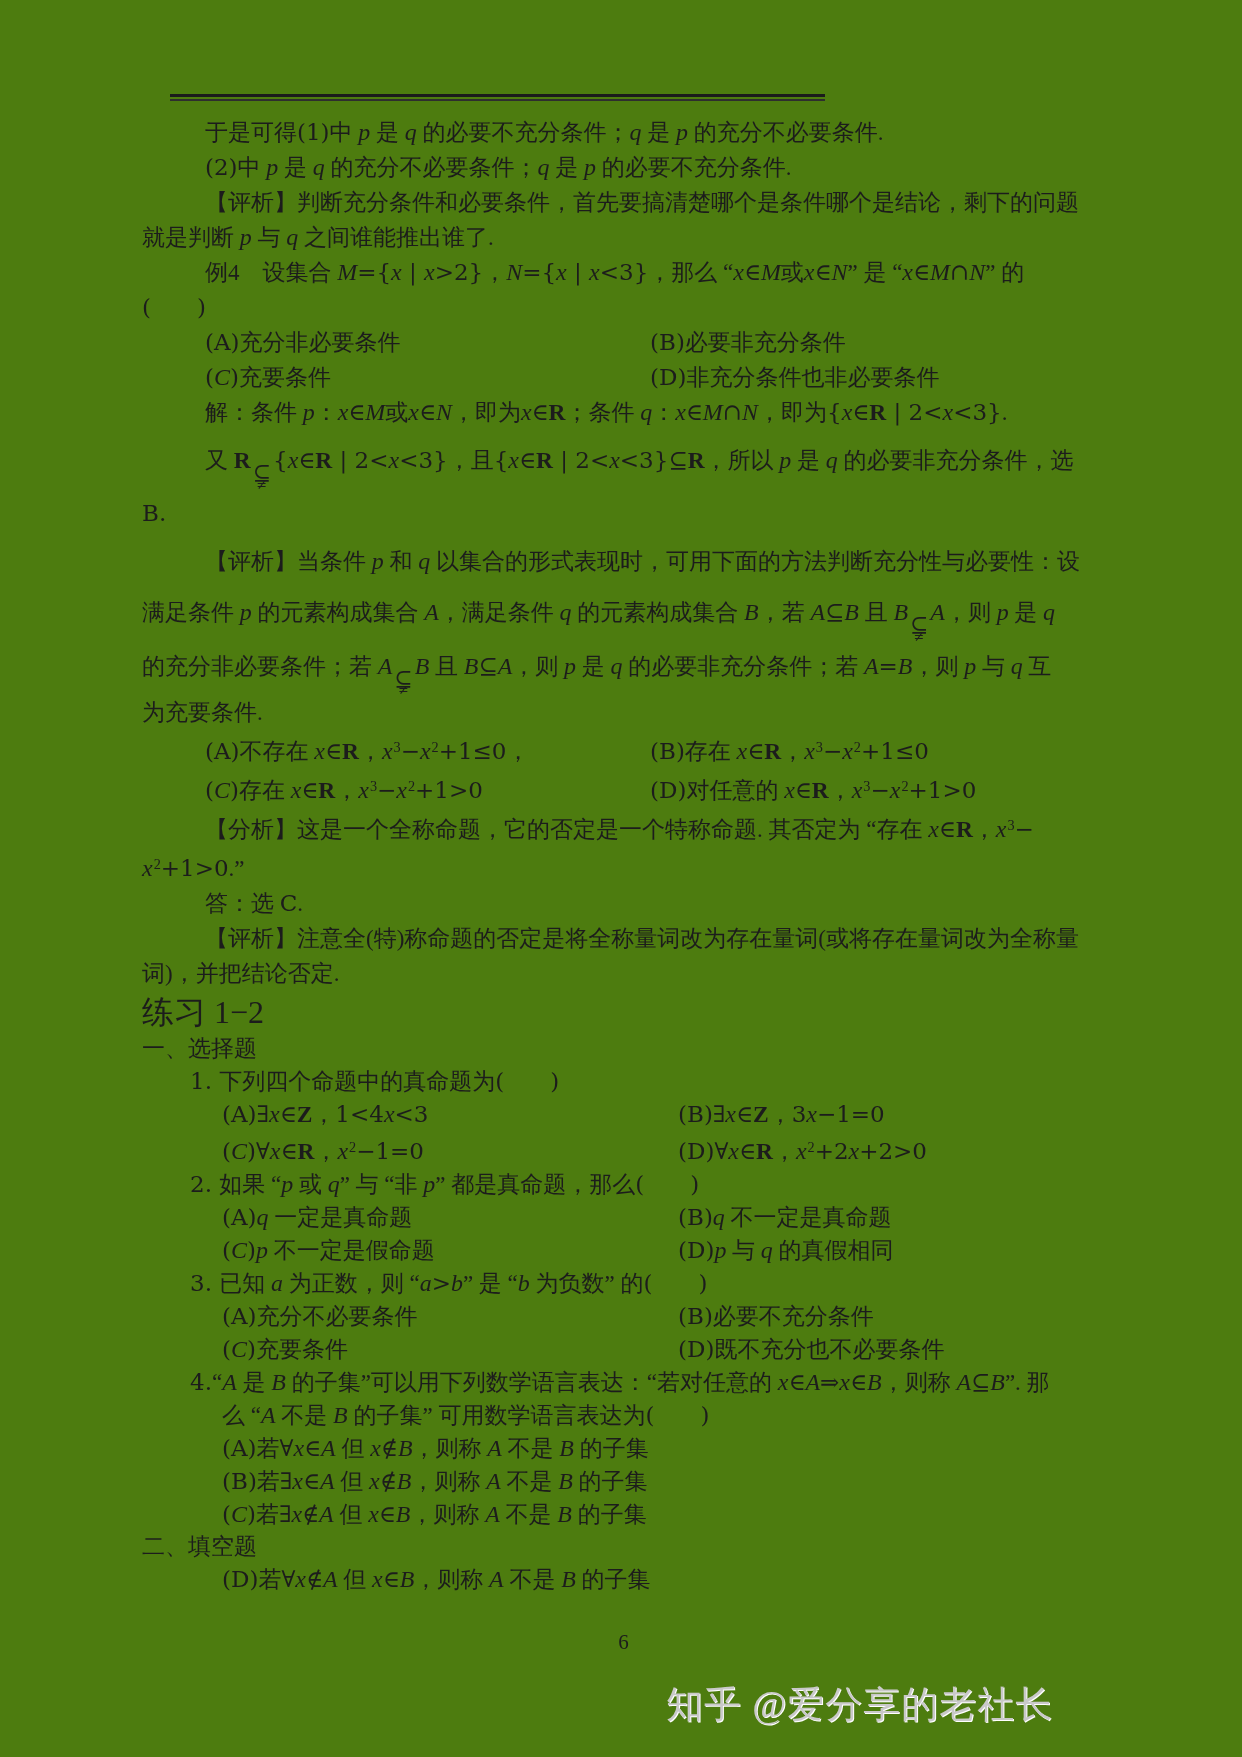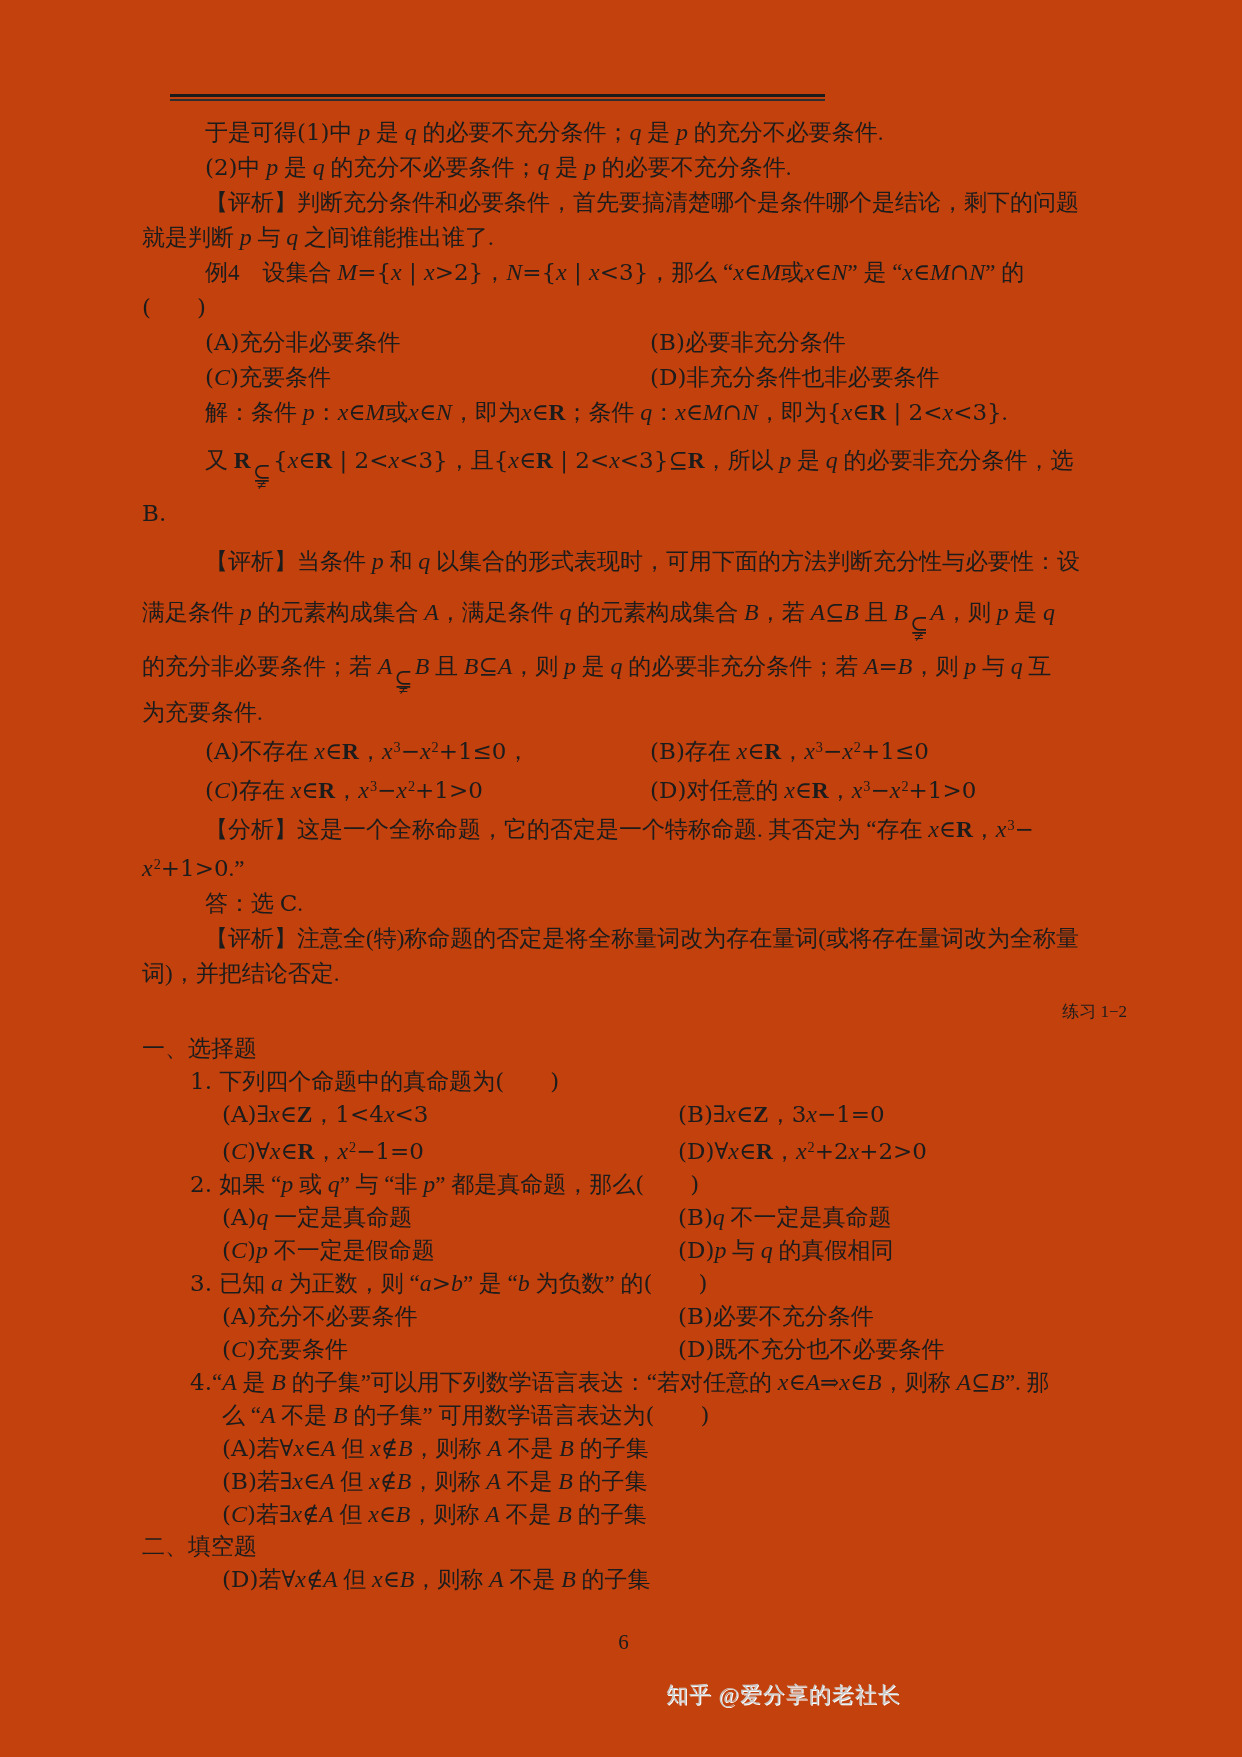--- a/index.html
+++ b/index.html
@@ -22,47 +22,47 @@
   .l60{line-height:60px;}
   .ind0{padding-left:0;}
   .ind1{padding-left:63px;}
   .ind2{padding-left:80px;gap:28px;}
   .ind3{padding-left:48px;}
   .opts{display:flex;}
   .opts .cl{flex:0 0 auto;}
   .opts.ind1 .cl{width:445px;}
   .opts.ind2 .cl{width:428px;}
   .opts .cr{flex:0 0 auto;}
-  .center-h{text-align:right;font-weight:700;font-size:17px;line-height:42px;padding-left:0 !important;}
+  .center-h{text-align:left;font-weight:700;font-size:32px;line-height:42px;padding-left:0 !important;}
   .bf{font-weight:400;}
   .rm{font-family:"DejaVu Serif","Liberation Serif",serif;}
   .vi{font-family:"Liberation Serif","DejaVu Serif",serif;font-style:italic;font-size:1.04em;}
   .bb{font-family:"Liberation Serif","DejaVu Serif",serif;font-weight:700;font-size:1.02em;}
   .sup{font-family:"Liberation Serif","DejaVu Serif",serif;font-size:0.62em;vertical-align:0.5em;margin-left:1px;}
   .nsub{
     display:inline-flex;flex-direction:column;align-items:center;
     line-height:0.72;vertical-align:-0.52em;margin:0 2px;
     font-family:"DejaVu Serif","Liberation Serif",serif;
   }
   .nsub .nt{font-size:0.95em;}
   .nsub .nb{font-size:0.55em;margin-top:-1px;}
   .pageno{
     position:absolute;left:142px;top:1630px;width:963px;text-align:center;
     font-size:21px;font-family:"Liberation Serif","DejaVu Serif",serif;
   }
   .watermark{
     position:absolute;left:666px;top:1680px;
-    font-size:22px;letter-spacing:1px;font-weight:400;
+    font-size:37px;letter-spacing:1px;font-weight:400;
     text-shadow:1px 1px 0 #ffffff;
   }
 </style>
 </head>
 <body>
 
-<div class="page" style="background: #c2410c; color: rgb(28, 28, 28);">
+<div class="page" style="background: #4d7c0f; color: rgb(28, 28, 28);">
   <div class="content" id="doc-content">
       <div class="rule"></div>
       <div class="bl ind1 ln"><span>于是可得</span><span class="rm">(1)</span><span>中 </span><span class="vi">p</span><span> 是 </span><span class="vi">q</span><span> 的必要不充分条件；</span><span class="vi">q</span><span> 是 </span><span class="vi">p</span><span> 的充分不必要条件.</span></div>
       <div class="bl ind1 ln"><span class="rm">(2)</span><span>中 </span><span class="vi">p</span><span> 是 </span><span class="vi">q</span><span> 的充分不必要条件；</span><span class="vi">q</span><span> 是 </span><span class="vi">p</span><span> 的必要不充分条件.</span></div>
       <div class="bl ind1 ln"><span class="bf">【评析】</span><span>判断充分条件和必要条件，首先要搞清楚哪个是条件哪个是结论，剩下的问题</span></div>
       <div class="bl ind0 ln"><span>就是判断 </span><span class="vi">p</span><span> 与 </span><span class="vi">q</span><span> 之间谁能推出谁了.</span></div>
       <div class="bl ind1 ln"><span class="bf">例4</span><span>　设集合 </span><span class="vi">M</span><span class="rm">={</span><span class="vi">x</span><span class="rm"> | </span><span class="vi">x</span><span class="rm">&gt;2}</span><span>，</span><span class="vi">N</span><span class="rm">={</span><span class="vi">x</span><span class="rm"> | </span><span class="vi">x</span><span class="rm">&lt;3}</span><span>，那么 “</span><span class="vi">x</span><span class="rm">∈</span><span class="vi">M</span><span>或</span><span class="vi">x</span><span class="rm">∈</span><span class="vi">N</span><span>” 是 “</span><span class="vi">x</span><span class="rm">∈</span><span class="vi">M</span><span class="rm">∩</span><span class="vi">N</span><span>” 的</span></div>
       <div class="bl ind0 ln"><span class="rm">(　　)</span></div>
       <div class="bl opts ind1 ln">
         <div class="cl"><span class="rm">(A)</span><span>充分非必要条件</span></div>

